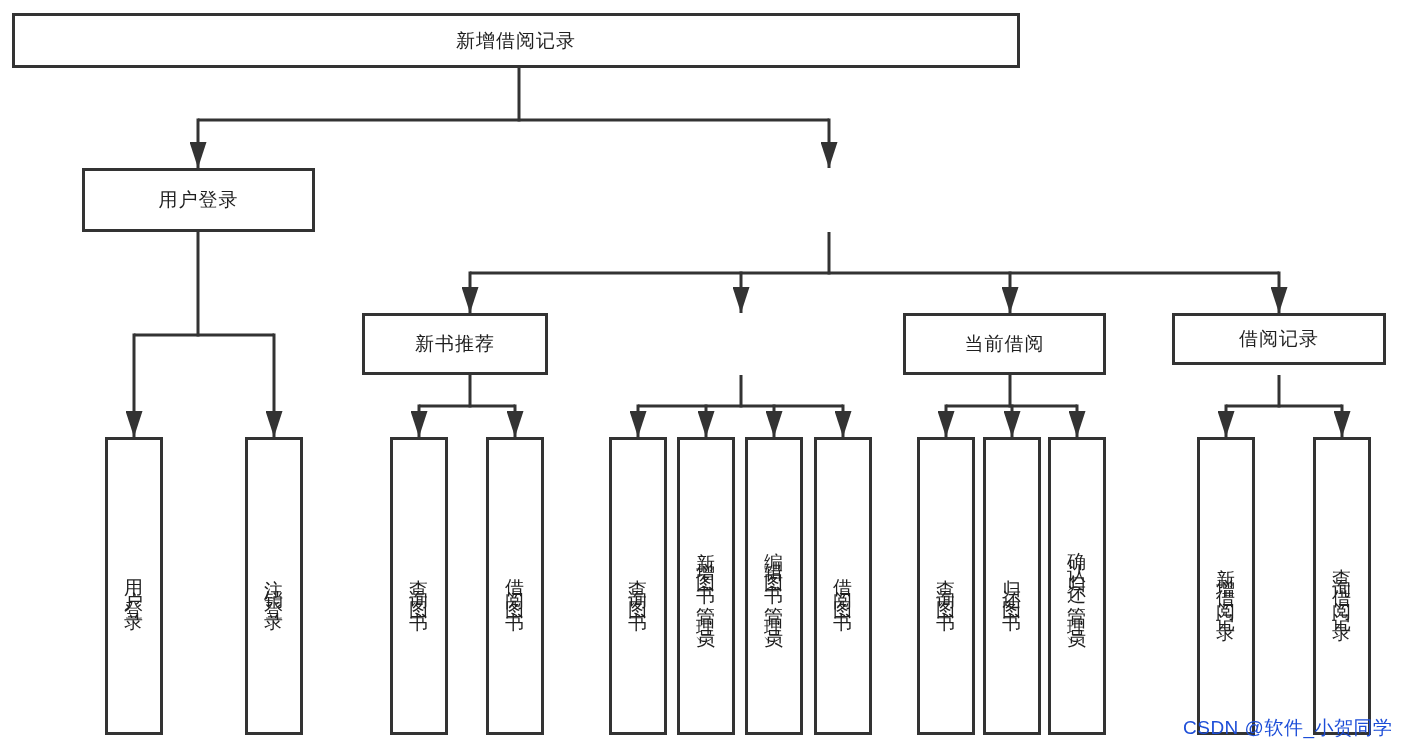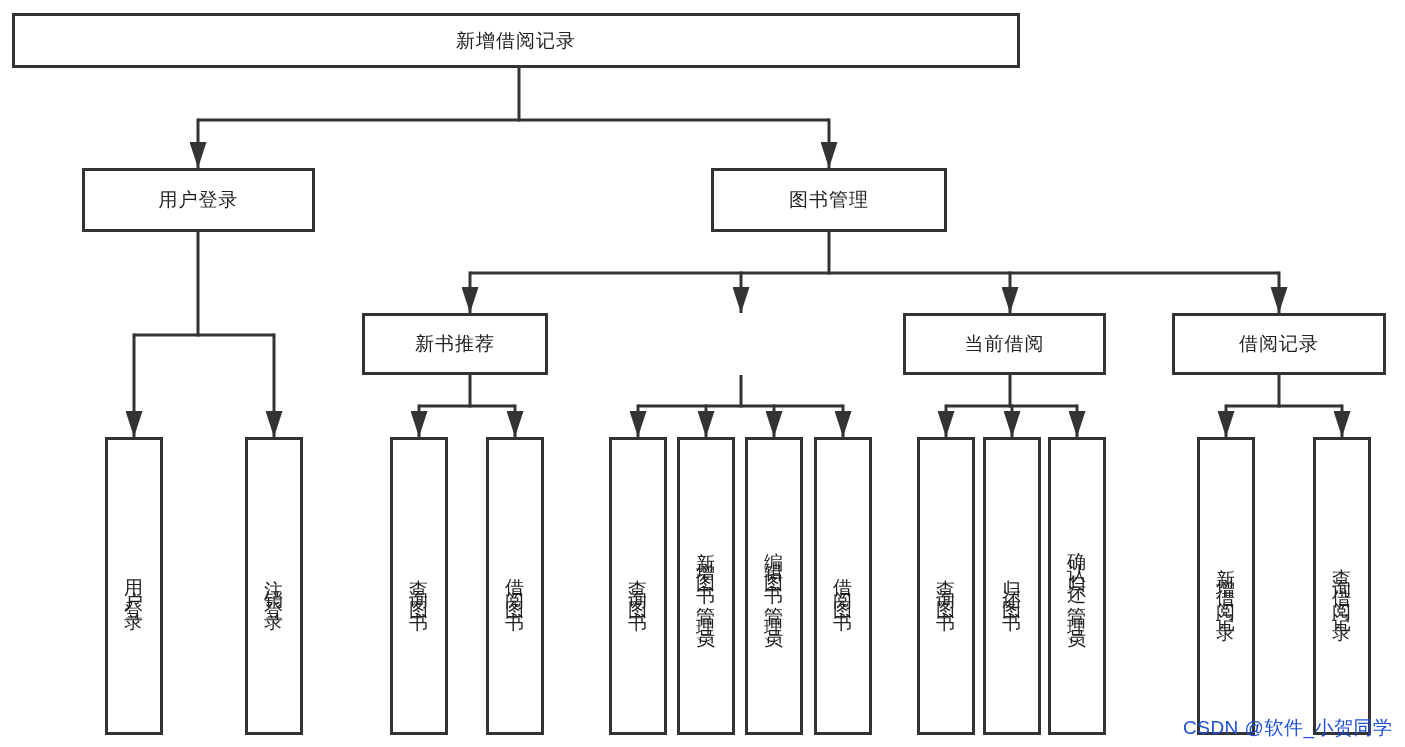--- a/index.html
+++ b/index.html
@@ -96,25 +96,24 @@
       <line x1="1279" y1="375" x2="1279" y2="407.5"></line>
       <line x1="1226" y1="406" x2="1342" y2="406"></line>
       <line x1="1226" y1="404.5" x2="1226" y2="437" marker-end="url(#ah)"></line>
       <line x1="1342" y1="404.5" x2="1342" y2="437" marker-end="url(#ah)"></line>
     </g>
   </svg>
 
   <div class="node h" style="left:12px;top:13px;width:1008px;height:55px">新增借阅记录</div>
 
   <div class="node h" style="left:82px;top:168px;width:233px;height:64px">用户登录</div>
-  <div class="node h" style="left:711px;top:168px;width:236px;height:64px">图书管理</div>
 
   <div class="node h" style="left:362px;top:313px;width:186px;height:62px">新书推荐</div>
   <div class="node h" style="left:903px;top:313px;width:203px;height:62px">当前借阅</div>
-  <div class="node h" style="left:1172px;top:313px;width:214px;height:62px">借阅记录</div>
+  <div class="node h" style="left:1172px;top:313px;width:214px;height:52px">借阅记录</div>
 
   <div class="node v" style="left:105px;top:437px;width:58px;height:298px">
     <span class="vtext">用户登录</span>
   </div>
   <div class="node v" style="left:245px;top:437px;width:58px;height:298px">
     <span class="vtext">注销登录</span>
   </div>
 
   <div class="node v" style="left:390px;top:437px;width:58px;height:298px">
     <span class="vtext">查询图书</span>

